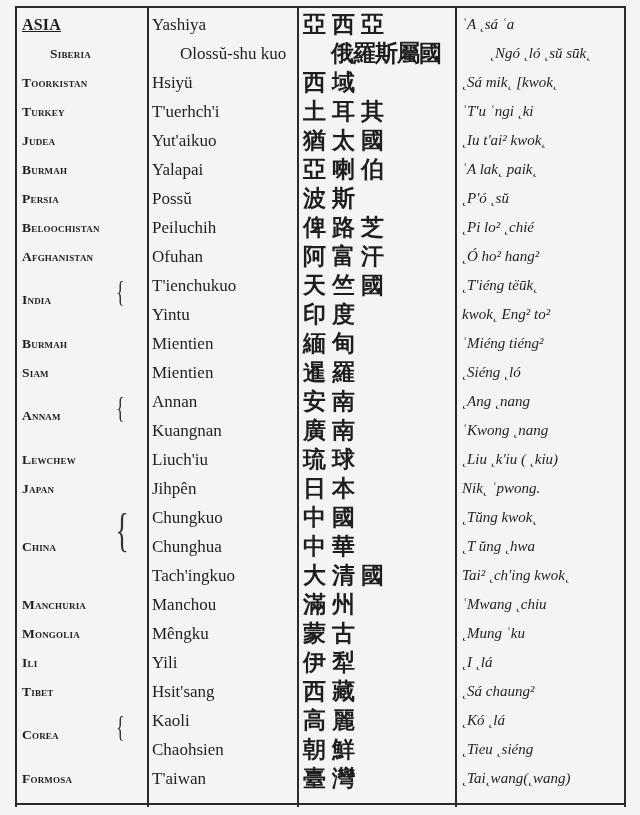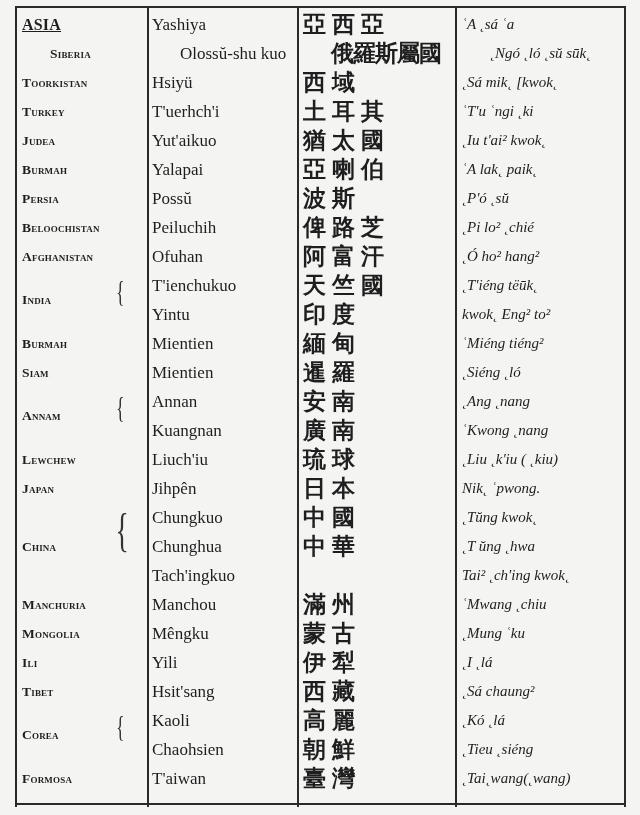--- a/index.html
+++ b/index.html
@@ -149,20 +149,21 @@
     </div>
     <div class="row" style="top: 532px;">
       <span class="cell c-eng"></span>
       <span class="cell c-rom">Chunghua</span>
       <span class="cell c-chi">中華</span>
       <span class="cell c-can">˛T ŭng ˛hwa</span>
     </div>
     <div class="row" style="top: 561px;">
       <span class="cell c-eng"></span>
       <span class="cell c-rom">Tach'ingkuo</span>
+      <span class="cell c-chi">大清國</span>
       <span class="cell c-can">Tai² ˛ch'ing kwok˛</span>
     </div>
     <div class="row" style="top: 590px;">
       <span class="cell c-eng">Manchuria</span>
       <span class="cell c-rom">Manchou</span>
       <span class="cell c-chi">滿州</span>
       <span class="cell c-can">ʿMwang ˛chiu</span>
     </div>
     <div class="row" style="top: 619px; text-align: right;">
       <span class="cell c-eng">Mongolia</span>

